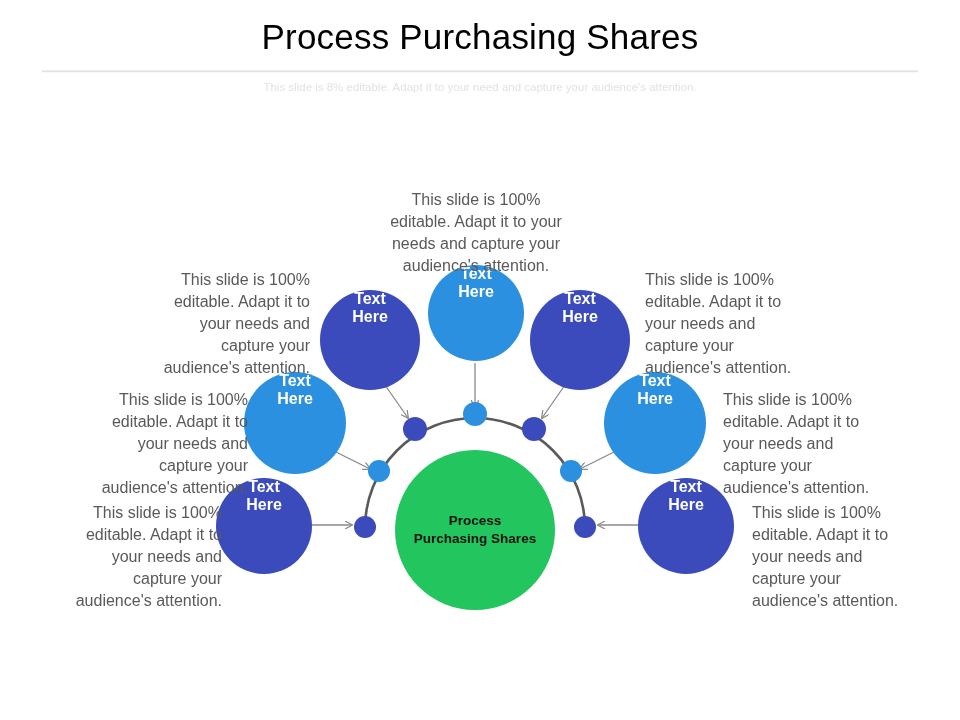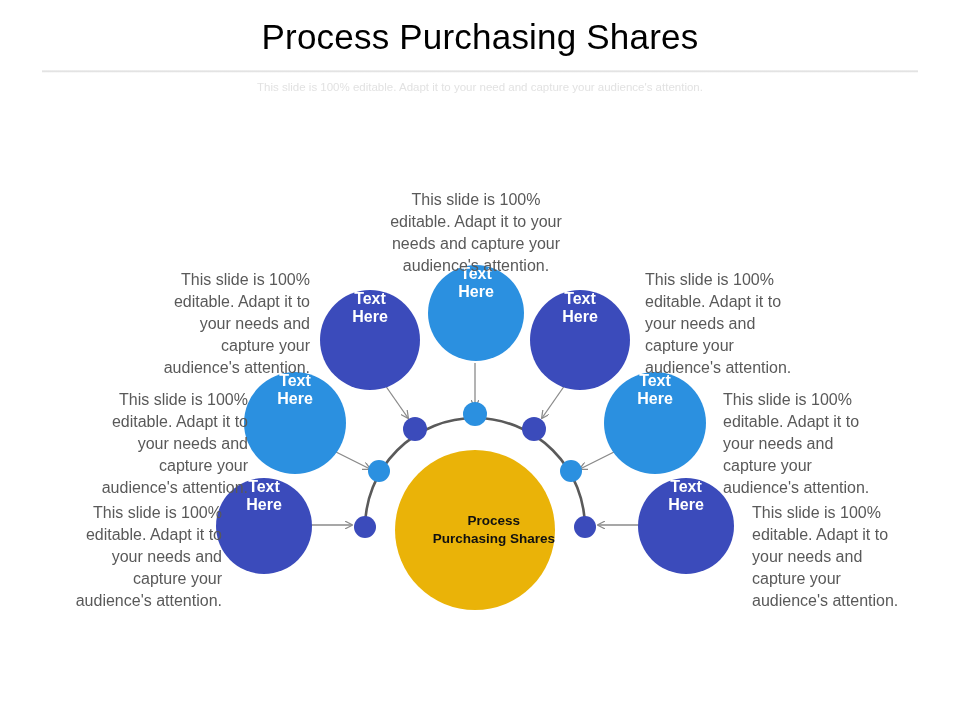--- a/index.html
+++ b/index.html
@@ -78,24 +78,24 @@
   .node.light { background: #2b90e0; }
 
   
   .hub {
     position: absolute;
     left: 395px;
     top: 450px;
     width: 160px;
     height: 160px;
     border-radius: 50%;
-    background: #eab308;
+    background: #22c55e;
     display: flex;
     align-items: center;
-    justify-content: flex-end;
+    justify-content: center;
   }
   .hub-label {
     text-align: center;
     font-size: 13.5px;
     font-weight: bold;
     color: #111111;
     line-height: 1.35;
     white-space: pre-line;
   }
 
@@ -109,21 +109,21 @@
   }
   .desc.right-al { text-align: right; }
   .desc.left-al  { text-align: left; }
   .desc.center-al{ text-align: center; }
 </style>
 </head>
 <body>
 
 <div class="slide-title">Process Purchasing Shares</div>
 <div class="title-divider"></div>
-<div class="slide-subtitle">This slide is 100% editable. Adapt it to your need and capture your audience's attention.</div>
+<div class="slide-subtitle">This slide is 8% editable. Adapt it to your need and capture your audience's attention.</div>
 
 <div class="stage">
 
   <svg width="960" height="720">
     <defs>
       <marker id="ah" viewBox="0 0 10 10" refX="9" refY="5" markerWidth="6" markerHeight="6" orient="auto-start-reverse">
         <path d="M 0 0 L 10 5 L 0 10" fill="none" stroke="#8a8a8a" stroke-width="1.6"></path>
       </marker>
     </defs>
 

